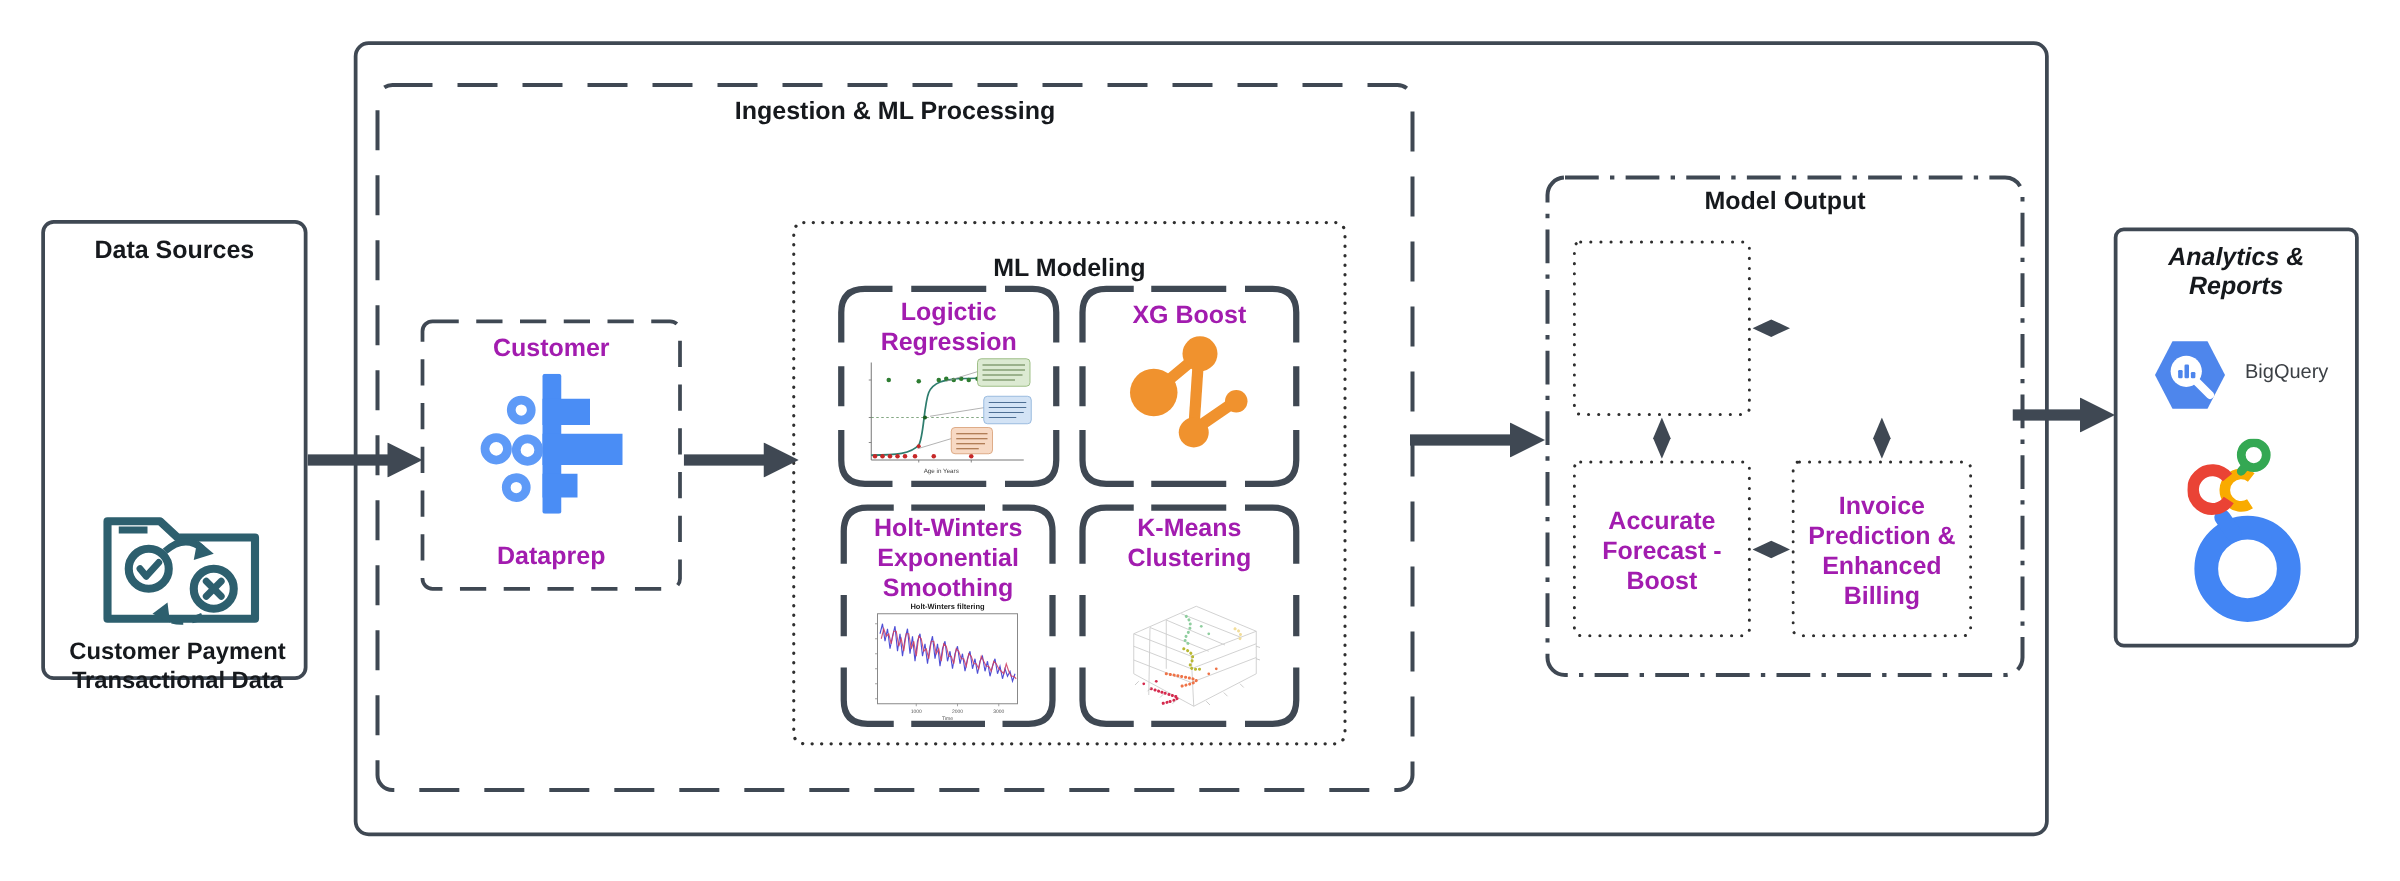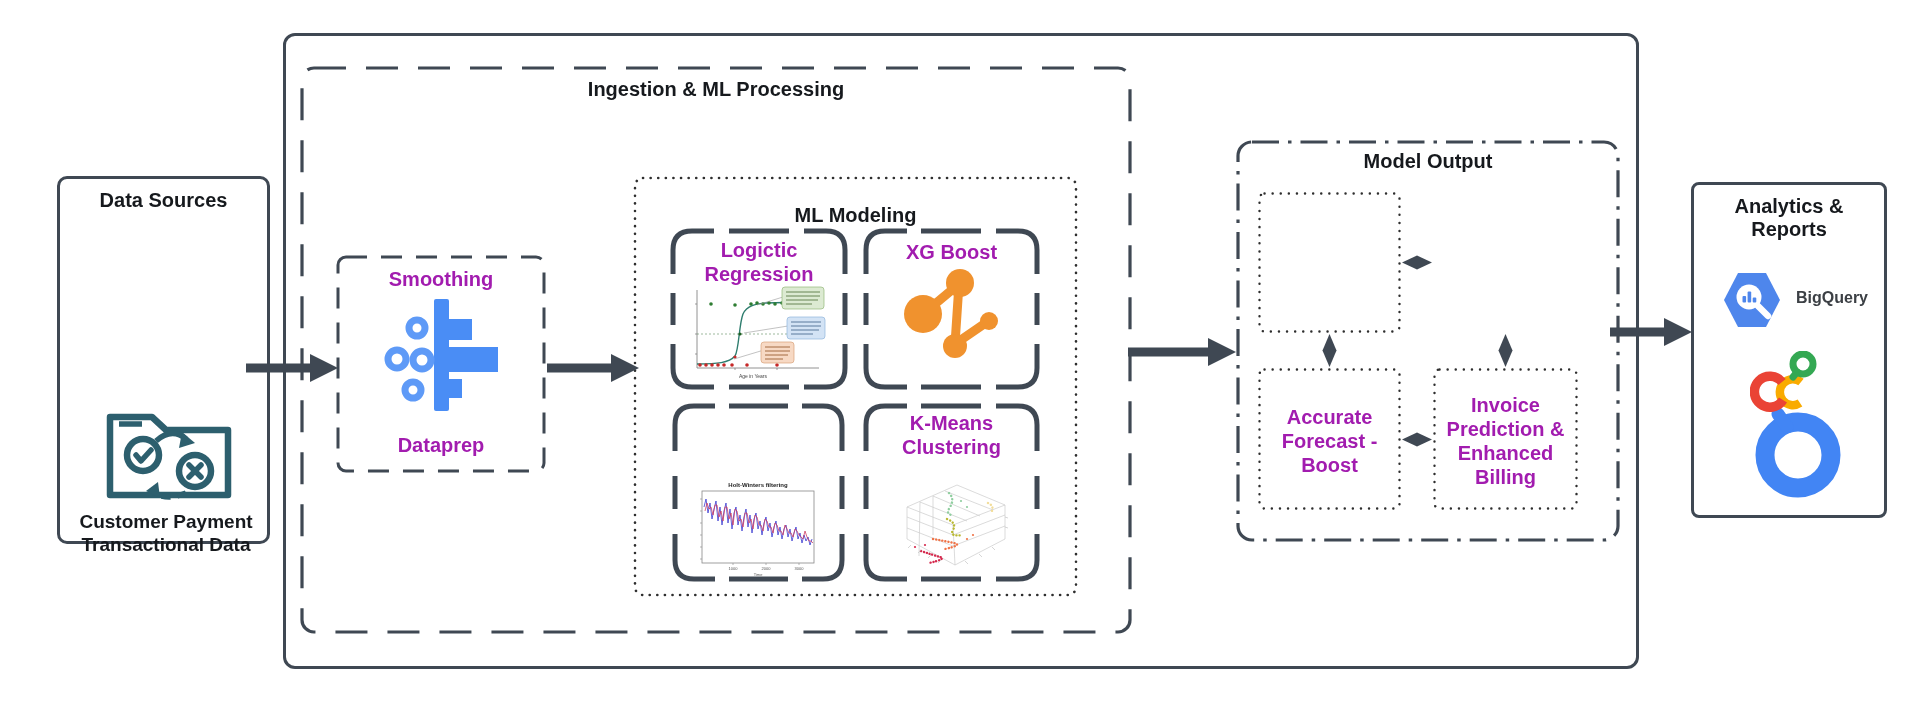--- a/index.html
+++ b/index.html
@@ -5,29 +5,29 @@
   html,body{margin:0;padding:0;background:#fff;}
   .canvas{position:relative;width:1920px;height:705px;background:#ffffff;
           font-family:"Liberation Sans",sans-serif;color:#16191d;overflow:hidden;}
   .abs{position:absolute;}
   .solid-box{border:3px solid #3F4853;border-radius:10px;background:#fff;box-sizing:border-box;}
   .box-title{font-weight:700;font-size:20px;text-align:center;line-height:1.15;color:#16191d;}
   .lbl{font-weight:700;font-size:20px;text-align:center;line-height:1.2;color:#a21caf;}
   .lbl-sm{font-weight:700;font-size:19px;text-align:center;line-height:1.2;color:#16191d;}
   .border-svg{position:absolute;left:0;top:0;width:100%;height:100%;pointer-events:none;}
   .center-x{left:50%;transform:translateX(-50%);}
-  .bq-text{font-size:16px;font-weight:700;color:#3c4045;}
+  .bq-text{font-size:16px;font-weight:400;color:#3c4045;}
   svg{display:block;}
 </style>
 </head>
 <body>
 
 <div class="canvas">
 
-  <div class="abs solid-box" style="left:33px;top:176px;width:213px;height:368px;margin-left:24px;">
+  <div class="abs solid-box" style="left:33px;top:176px;width:213px;height:368px;">
     <div class="abs center-x box-title" style="top:10px;white-space:nowrap;">Data Sources</div>
 
 
     <div class="abs" style="left:42px;top:224px;width:134px;height:100px;">
       <svg width="134" height="100" viewBox="0 0 134 100">
         <g fill="none" stroke="#2D5F6E" stroke-width="6.5" stroke-linejoin="round">
           <path d="M8 92 V14 H50 L64 27 H126 V92 Z"></path>
           <line x1="17" y1="21" x2="40" y2="21" stroke-width="5.5"></line>
           <circle cx="41" cy="52" r="16"></circle>
           <path d="M34 52 l5 6 l10 -11" stroke-width="5.5" stroke-linecap="round"></path>
@@ -50,21 +50,21 @@
     <svg class="border-svg" viewBox="0 0 832 568">
       <rect x="2" y="2" width="828" height="564" rx="12" fill="none" stroke="#3F4853" stroke-width="3.2" stroke-dasharray="32 20"></rect>
     </svg>
     <div class="abs center-x box-title" style="top:12px;white-space:nowrap;">Ingestion &amp; ML Processing</div>
   </div>
 
   <div class="abs" style="left:336px;top:255px;width:210px;height:218px;">
     <svg class="border-svg" viewBox="0 0 210 218">
       <rect x="2" y="2" width="206" height="214" rx="8" fill="none" stroke="#3F4853" stroke-width="3" stroke-dasharray="21 14"></rect>
     </svg>
-    <div class="abs center-x lbl" style="top:12px;white-space:nowrap;">Smoothing</div>
+    <div class="abs center-x lbl" style="top:12px;white-space:nowrap;">Customer</div>
     <div class="abs" style="left:48px;top:44px;width:116px;height:112px;">
       <svg width="116" height="112" viewBox="0 0 116 112">
         <g fill="#4A8DF5">
           <rect x="50" y="0" width="15" height="112" rx="2"></rect>
           <rect x="50" y="20" width="38" height="21"></rect>
           <rect x="50" y="48" width="64" height="25"></rect>
           <rect x="50" y="80" width="28" height="19"></rect>
         </g>
         <g fill="none" stroke="#5E9AF7" stroke-width="7">
           <circle cx="33" cy="29" r="8"></circle>
@@ -204,20 +204,21 @@
         <path d="M43 3 H22 Q3 3 3 22 V48"></path>
           <path d="M130 3 H151 Q170 3 170 22 V48"></path>
         <path d="M43 176 H22 Q3 176 3 157 V131"></path>
           <path d="M130 176 H151 Q170 176 170 157 V131"></path>
         <path d="M57 3 H116"></path>
           <path d="M57 176 H116"></path>
         <path d="M3 73 V106"></path>
           <path d="M170 73 V106"></path>
       </g>
     </svg>
+    <div class="abs center-x lbl" style="top:8px;width:160px;">Holt-Winters Exponential Smoothing</div>
     <div class="abs" style="left:16px;top:76px;">
       <svg width="140" height="98" viewBox="0 0 140 98">
         <text x="70" y="8" font-size="6" font-weight="bold" fill="#222" text-anchor="middle">Holt-Winters filtering</text>
         <rect x="14" y="12" width="112" height="72" fill="#fff" stroke="#888" stroke-width="0.8"></rect>
         <g stroke="#888" stroke-width="0.6">
             <line x1="12" y1="20" x2="14" y2="20"></line>
             <line x1="12" y1="32" x2="14" y2="32"></line>
             <line x1="12" y1="44" x2="14" y2="44"></line>
             <line x1="12" y1="56" x2="14" y2="56"></line>
             <line x1="12" y1="68" x2="14" y2="68"></line>
@@ -329,21 +330,21 @@
       </svg>
     <svg class="abs" style="left:86px;top:194px;" width="15" height="33">
         <polygon points="7.5,0 14.5,16.5 7.5,33 0.5,16.5" fill="#3F4853"></polygon>
       </svg>
     <svg class="abs" style="left:262px;top:194px;" width="15" height="33">
         <polygon points="7.5,0 14.5,16.5 7.5,33 0.5,16.5" fill="#3F4853"></polygon>
       </svg>
   </div>
 
   <div class="abs solid-box" style="left:1691px;top:182px;width:196px;height:336px;border-radius:8px;">
-    <div class="abs center-x box-title" style="top:10px;width:170px;">Analytics &amp; Reports</div>
+    <div class="abs center-x box-title" style="top:10px;width:170px;font-style:italic;">Analytics &amp; Reports</div>
 
     <div class="abs" style="left:28px;top:82px;">
       <svg width="60" height="66" viewBox="0 0 60 66">
         <polygon points="16,6 44,6 58,33 44,60 16,60 2,33" fill="#4E86EC"></polygon>
         <circle cx="27" cy="30" r="12.5" fill="#ffffff"></circle>
         <g fill="#4E86EC">
           <rect x="20.5" y="29" width="3.6" height="6.5" rx="1"></rect>
           <rect x="25.6" y="24.5" width="3.6" height="11" rx="1"></rect>
           <rect x="30.7" y="30.5" width="3.6" height="5" rx="1"></rect>
         </g>

